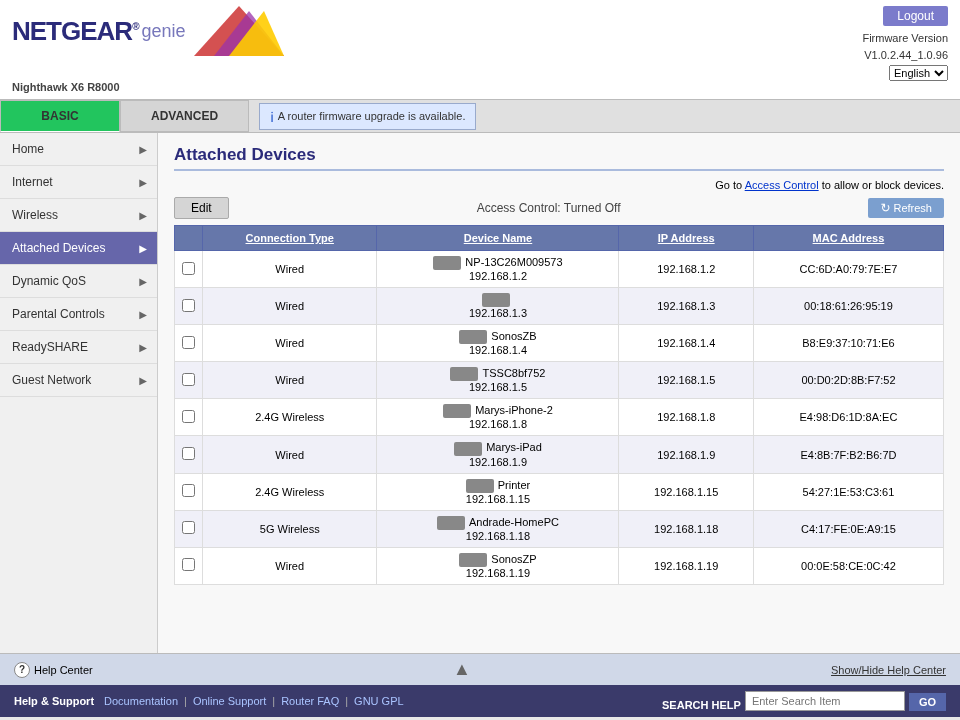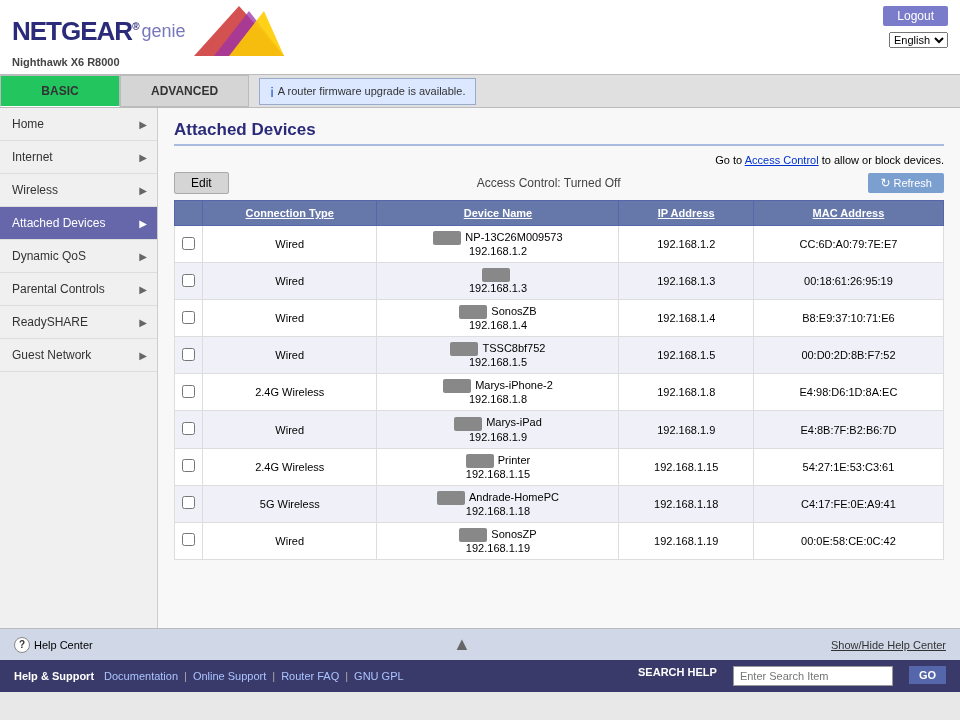--- a/index.html
+++ b/index.html
@@ -151,20 +151,24 @@
     <span style="font-size:18px;color:#7777bb;font-weight:300;margin-left:3px;">genie</span>
 
     <svg width="90" height="50" viewBox="0 0 90 50" style="margin-left:8px;">
       <polygon points="0,50 45,0 90,50" fill="#cc3333" opacity="0.85"></polygon>
       <polygon points="20,50 55,5 90,50" fill="#9933aa" opacity="0.75"></polygon>
       <polygon points="35,50 70,5 90,50" fill="#ffcc00" opacity="0.9"></polygon>
     </svg>
   </div>
   <div id="header-right" style="text-align:right;">
     <button style="background:#7b7bcb;color:#fff;border:none;padding:3px 14px;font-size:12px;cursor:pointer;border-radius:2px;margin-bottom:4px;display:block;margin-left:auto;">Logout</button>
+    <div style="font-size:11px;color:#333;text-align:right;line-height:1.5;">
+      <span>Firmware Version</span><br>
+      <span>V1.0.2.44_1.0.96</span>
+    </div>
     <select style="font-size:11px;margin-top:2px;">
       <option>English</option>
     </select>
   </div>
 </div>
 <div id="header-bottom" style="background:#fff;padding:0 12px 6px 12px;font-size:11px;color:#444;font-weight:bold;">Nighthawk X6 R8000</div>
 
 <div id="nav-bar" style="display:flex;align-items:center;background:#e0e0e0;border-top:1px solid #bbb;border-bottom:1px solid #bbb;">
   <div class="nav-tab active">BASIC</div>
   <div class="nav-tab">ADVANCED</div>
@@ -289,21 +293,21 @@
             <td style="padding: 5px 8px; text-align: center; border: 1px solid rgb(221, 221, 221);">2.4G Wireless</td>
             <td style="padding: 5px 8px; text-align: center; border: 1px solid rgb(221, 221, 221);"><span style="display: inline-block; width: 28px; height: 14px; background: rgb(136, 136, 136); border-radius: 2px; vertical-align: middle; margin-right: 4px;"></span><span>Printer<br>192.168.1.15</span></td>
             <td style="padding: 5px 8px; text-align: center; border: 1px solid rgb(221, 221, 221);">192.168.1.15</td>
             <td style="padding: 5px 8px; text-align: center; border: 1px solid rgb(221, 221, 221);">54:27:1E:53:C3:61</td>
           </tr>
           <tr style="background: rgb(240, 240, 248);">
             <td style="padding: 5px 4px; text-align: center; border: 1px solid rgb(221, 221, 221);"><input type="checkbox" style=""></td>
             <td style="padding: 5px 8px; text-align: center; border: 1px solid rgb(221, 221, 221);">5G Wireless</td>
             <td style="padding: 5px 8px; text-align: center; border: 1px solid rgb(221, 221, 221);"><span style="display: inline-block; width: 28px; height: 14px; background: rgb(136, 136, 136); border-radius: 2px; vertical-align: middle; margin-right: 4px;"></span><span>Andrade-HomePC<br>192.168.1.18</span></td>
             <td style="padding: 5px 8px; text-align: center; border: 1px solid rgb(221, 221, 221);">192.168.1.18</td>
-            <td style="padding: 5px 8px; text-align: center; border: 1px solid rgb(221, 221, 221);">C4:17:FE:0E:A9:41</td>
+            <td style="padding: 5px 8px; text-align: center; border: 1px solid rgb(221, 221, 221);">C4:17:FE:0E:A9:15</td>
           </tr>
           <tr style="background: rgb(255, 255, 255);">
             <td style="padding: 5px 4px; text-align: center; border: 1px solid rgb(221, 221, 221);"><input type="checkbox" style=""></td>
             <td style="padding: 5px 8px; text-align: center; border: 1px solid rgb(221, 221, 221);">Wired</td>
             <td style="padding: 5px 8px; text-align: center; border: 1px solid rgb(221, 221, 221);"><span style="display: inline-block; width: 28px; height: 14px; background: rgb(136, 136, 136); border-radius: 2px; vertical-align: middle; margin-right: 4px;"></span><span>SonosZP<br>192.168.1.19</span></td>
             <td style="padding: 5px 8px; text-align: center; border: 1px solid rgb(221, 221, 221);">192.168.1.19</td>
             <td style="padding: 5px 8px; text-align: center; border: 1px solid rgb(221, 221, 221);">00:0E:58:CE:0C:42</td>
           </tr>
         </tbody>
     </table>
@@ -325,18 +329,18 @@
   <div style="display:flex;align-items:center;gap:6px;">
     <span style="font-weight:bold;margin-right:4px;">Help &amp; Support</span>
     <a href="#" style="color:#aac4ff;text-decoration:none;">Documentation</a>
     <span style="color:#aaa;">|</span>
     <a href="#" style="color:#aac4ff;text-decoration:none;">Online Support</a>
     <span style="color:#aaa;">|</span>
     <a href="#" style="color:#aac4ff;text-decoration:none;">Router FAQ</a>
     <span style="color:#aaa;">|</span>
     <a href="#" style="color:#aac4ff;text-decoration:none;">GNU GPL</a>
   </div>
-  <div style="display:flex;align-items:flex-start;gap:16px;">
+  <div style="display:flex;align-items:flex-end;gap:4px;">
     <span style="font-weight:bold;">SEARCH HELP</span>
     <input type="text" style="padding: 3px 6px; font-size: 11px; width: 160px; border: 1px solid rgb(153, 153, 153);" placeholder="Enter Search Item">
     <button style="background:#5566aa;color:#fff;border:none;padding:3px 10px;cursor:pointer;font-size:11px;font-weight:bold;">GO</button>
   </div>
 </div>
 
 </body></html>

